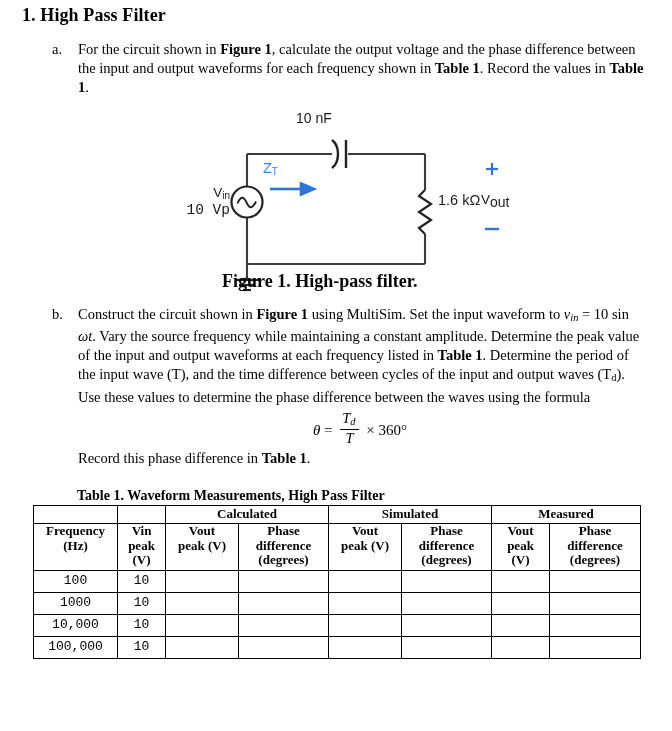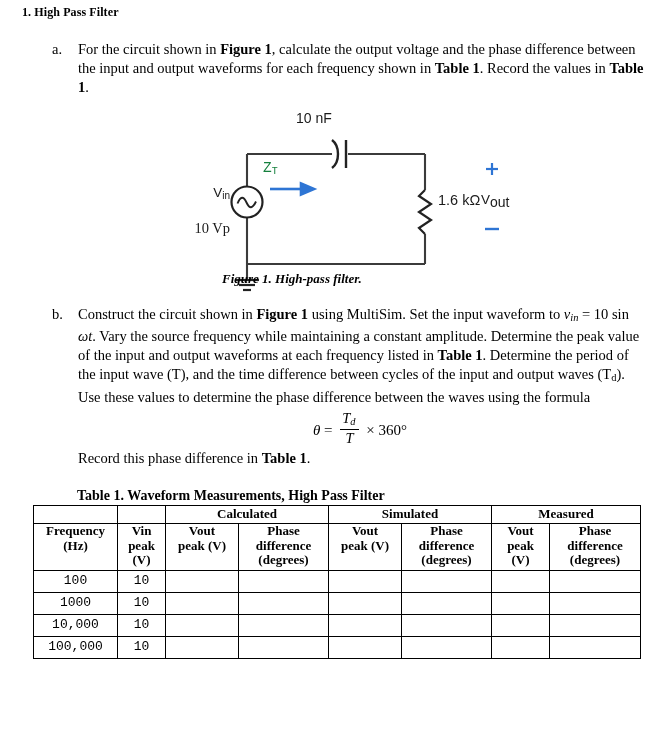--- a/index.html
+++ b/index.html
@@ -14,21 +14,21 @@
     color: #000000;
     position: relative;
     overflow: hidden;
   }
 
   
   .doc-heading {
     position: absolute;
     left: 22px;
     top: 5px;
-    font-size: 12px;
+    font-size: 18px;
     font-weight: bold;
     letter-spacing: 0.1px;
   }
 
   .list-block {
     position: absolute;
     display: flex;
     align-items: flex-start;
   }
   .list-marker {
@@ -86,23 +86,22 @@
     top: 112px;
     width: 400px;
     height: 180px;
   }
   #circuit-figure svg { display: block; }
 
   .fig-caption {
     position: absolute;
     left: 222px;
     top: 271px;
-    font-size: 13px;
+    font-size: 18px;
     font-weight: bold;
-    font-style: italic;
   }
 
   
   .table-title {
     position: absolute;
     left: 33px;
     top: 488px;
     font-size: 14px;
     font-weight: bold;
     margin-left: 44px;
@@ -195,25 +194,25 @@
       <path d="M312,51 L312,63"></path>
     </g>
 
     <g stroke="#2E75D4" stroke-width="2.4">
       <path d="M305,117 L319,117"></path>
     </g>
   </svg>
 
   <div style="position:absolute; left:116px; top:-2px; font-family:'Liberation Sans',sans-serif; font-size:14px; color:#1a1a1a;">10 nF</div>
 
-  <div style="position:absolute; left:83px; top:48px; font-family:Liberation Mono, monospace; font-size:14.5px; color:#15803d;">Z<span style="font-size:10px; vertical-align:-0.2em;">T</span></div>
+  <div style="position:absolute; left:83px; top:48px; font-family:Liberation Sans, sans-serif; font-size:14.5px; color:#3b82f6;">Z<span style="font-size:10px; vertical-align:-0.2em;">T</span></div>
 
   <div style="position:absolute; left:12px; top:73px; font-family:'Liberation Sans',sans-serif; font-size:13.5px; color:#1a1a1a; text-align:right; width:38px;">V<span style="font-size:10px; vertical-align:-0.2em;">in</span></div>
 
-  <div style="position:absolute; left:-2px; top:108px; font-family:Liberation Serif, serif; font-size:14.5px; color:#1a1a1a; text-align:right; width:52px;">10 Vp</div>
+  <div style="position:absolute; left:-2px; top:90px; font-family:Liberation Mono, monospace; font-size:14.5px; color:#1a1a1a; text-align:right; width:52px;">10 Vp</div>
 
   <div style="position:absolute; left:258px; top:80px; font-family:'Liberation Sans',sans-serif; font-size:14.5px; color:#1a1a1a;">1.6 kΩ</div>
 
   <div style="position:absolute; left:301px; top:80px; font-family:'Liberation Sans',sans-serif; font-size:13.5px; color:#1a1a1a;">V<span style="font-size:14px; vertical-align:-0.2em;">out</span></div>
 </div>
 
 <div class="fig-caption">Figure 1. High-pass filter.</div>
 
 <div class="list-block item-b">
   <div class="list-marker">b.</div>

